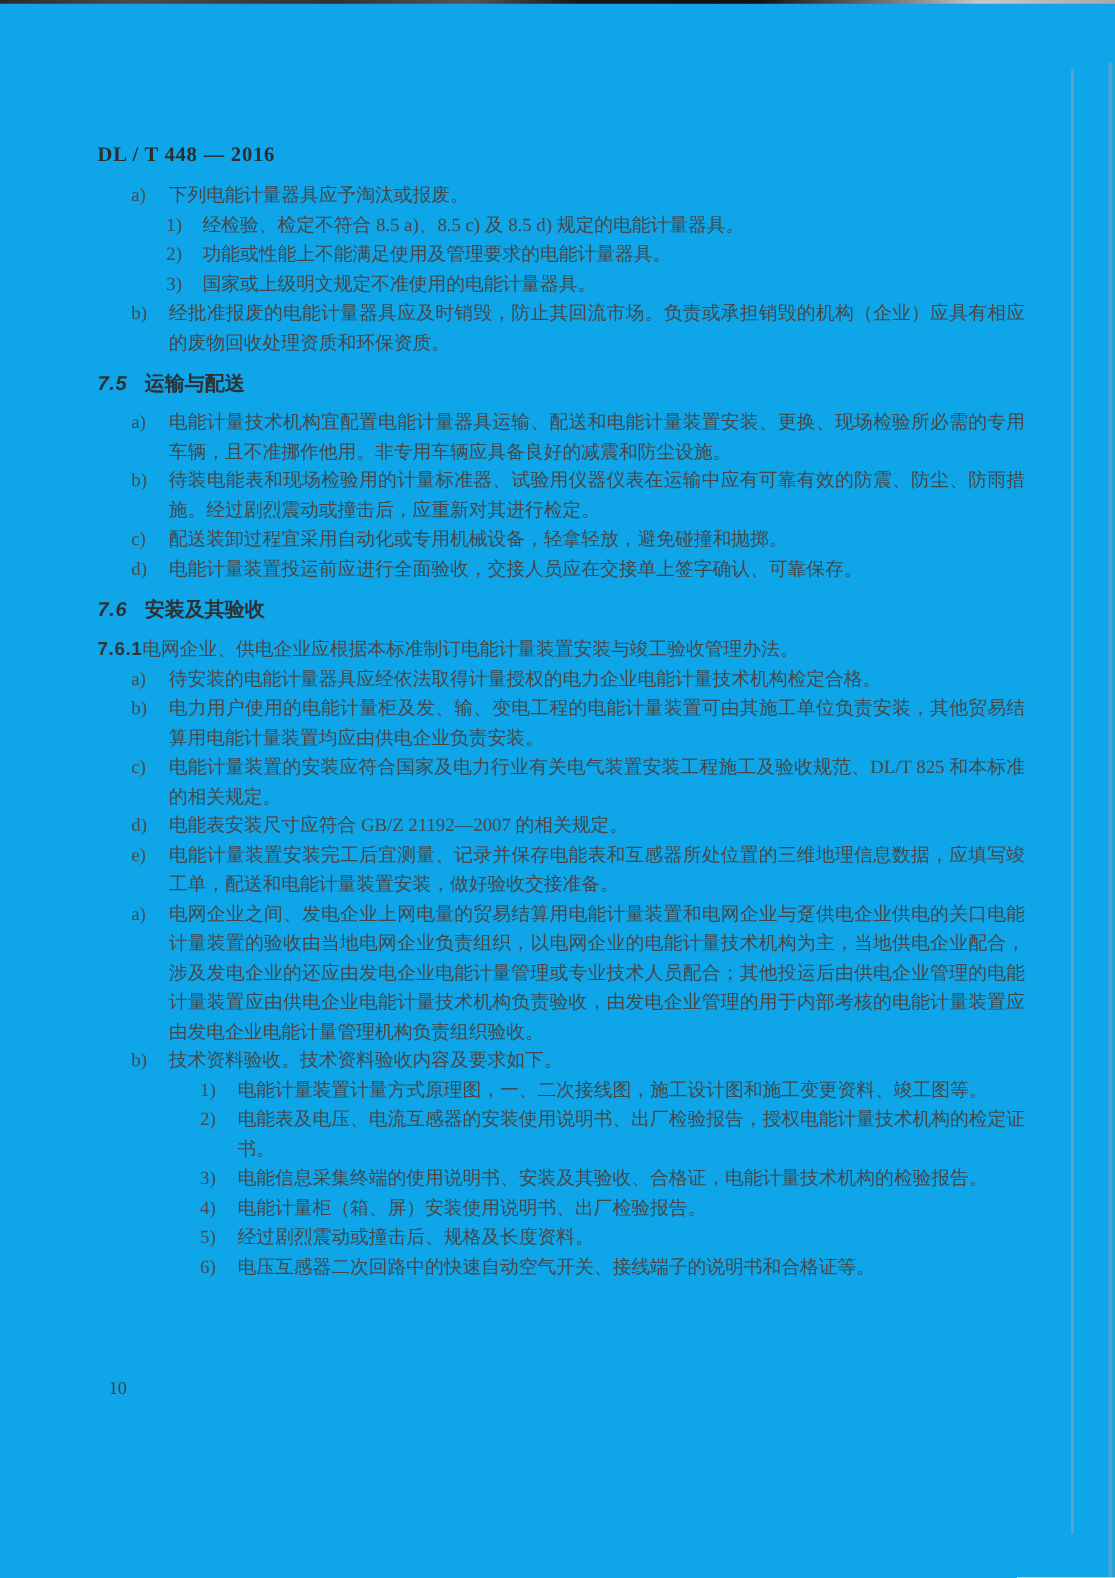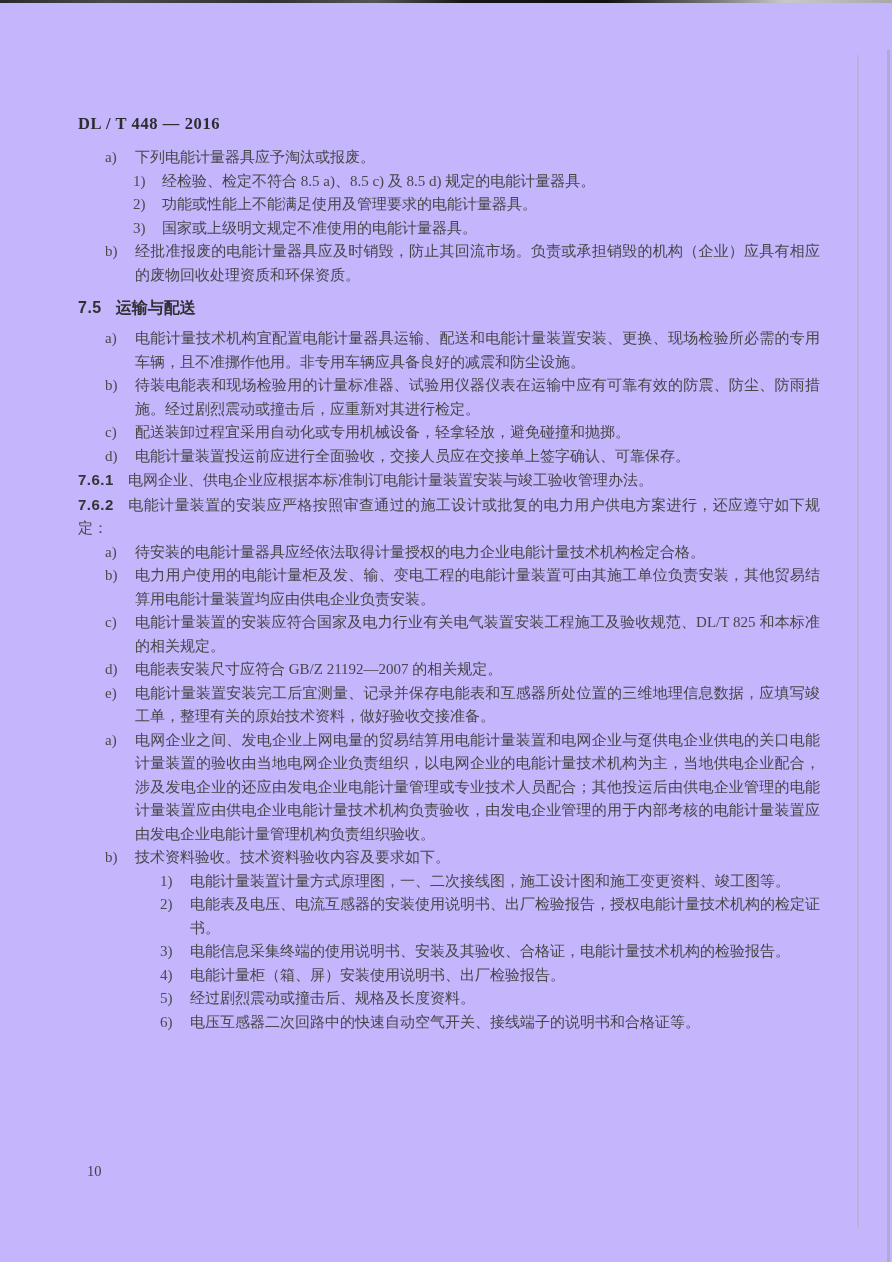--- a/index.html
+++ b/index.html
@@ -1,21 +1,21 @@
 <!DOCTYPE html>
 <html><head>
 <meta charset="utf-8">
 <style>
   * { margin: 0; padding: 0; box-sizing: border-box; }
   html, body { background: #ffffff; }
   .page {
     position: relative;
     width: 892px;
     height: 1262px;
-    background: #c4b5fd;
+    background: #0ea5e9;
     overflow: hidden;
     font-family: "Liberation Serif", "DejaVu Serif", serif;
     color: #474747;
     font-size: 15px;
     line-height: 23.5px;
   }
   
   .scan-top {
     position: absolute; top: 0; left: 0; width: 100%; height: 3px;
     background: linear-gradient(to right,
@@ -37,36 +37,36 @@
   }
   .body {
     position: absolute; top: 146px; left: 78px; width: 742px;
   }
   .sec-heading {
     margin: 8px 0 6px 0;
     font-family: "Liberation Sans", "DejaVu Sans", sans-serif;
     font-weight: bold; font-size: 16px; line-height: 26px;
     color: #303030;
   }
-  .sec-heading .h-num { margin-right: 14px; letter-spacing: 0.5px; }
+  .sec-heading .h-num { margin-right: 14px; letter-spacing: 0.5px; font-style: italic; }
   .clause { text-align: justify; color: #484848; }
   .clause .c-num {
     font-family: "Liberation Sans", "DejaVu Sans", sans-serif;
-    font-weight: bold; color: #343434; margin-right: 14px; letter-spacing: 0.5px;
+    font-weight: bold; color: #343434; margin-right: 0; letter-spacing: 0.5px;
   }
   .intro { margin-left: 32px; text-align: justify; }
   .li { display: flex; }
   .li .lbl { flex: 0 0 30px; color: #4a4a4a; }
   .li .txt { flex: 1 1 auto; text-align: justify; }
   .lv1 { margin-left: 27px; }
   .lv2 { margin-left: 55px; }
   .lv2 .lbl { flex-basis: 29px; }
   .lv3 { margin-left: 82px; }
   .pagenum {
-    position: absolute; left: 87px; top: 1160px;
+    position: absolute; left: 87px; top: 1100px;
     font-size: 14.5px; color: #3f3f3f;
   }
 </style>
 </head>
 <body>
 
 <div class="page">
   <div class="scan-top"></div>
   <div class="scan-right-inner"></div>
   <div class="scan-right-outer"></div>
@@ -104,41 +104,41 @@
         <div class="txt">待装电能表和现场检验用的计量标准器、试验用仪器仪表在运输中应有可靠有效的防震、防尘、防雨措施。经过剧烈震动或撞击后，应重新对其进行检定。</div>
       </div>
       <div class="li lv1">
         <span class="lbl">c)</span>
         <div class="txt">配送装卸过程宜采用自动化或专用机械设备，轻拿轻放，避免碰撞和抛掷。</div>
       </div>
       <div class="li lv1">
         <span class="lbl">d)</span>
         <div class="txt">电能计量装置投运前应进行全面验收，交接人员应在交接单上签字确认、可靠保存。</div>
       </div>
+      <div class="sec-heading"><span class="h-num">7.6</span><span class="h-title">安装及其验收</span></div>
       <p class="clause"><span class="c-num">7.6.1</span><span>电网企业、供电企业应根据本标准制订电能计量装置安装与竣工验收管理办法。</span></p>
-      <p class="clause"><span class="c-num">7.6.2</span><span>电能计量装置的安装应严格按照审查通过的施工设计或批复的电力用户供电方案进行，还应遵守如下规定：</span></p>
       <div class="li lv1">
         <span class="lbl">a)</span>
         <div class="txt">待安装的电能计量器具应经依法取得计量授权的电力企业电能计量技术机构检定合格。</div>
       </div>
       <div class="li lv1">
         <span class="lbl">b)</span>
         <div class="txt">电力用户使用的电能计量柜及发、输、变电工程的电能计量装置可由其施工单位负责安装，其他贸易结算用电能计量装置均应由供电企业负责安装。</div>
       </div>
       <div class="li lv1">
         <span class="lbl">c)</span>
         <div class="txt">电能计量装置的安装应符合国家及电力行业有关电气装置安装工程施工及验收规范、DL/T 825 和本标准的相关规定。</div>
       </div>
       <div class="li lv1">
         <span class="lbl">d)</span>
         <div class="txt">电能表安装尺寸应符合 GB/Z 21192—2007 的相关规定。</div>
       </div>
       <div class="li lv1">
         <span class="lbl">e)</span>
-        <div class="txt">电能计量装置安装完工后宜测量、记录并保存电能表和互感器所处位置的三维地理信息数据，应填写竣工单，整理有关的原始技术资料，做好验收交接准备。</div>
+        <div class="txt">电能计量装置安装完工后宜测量、记录并保存电能表和互感器所处位置的三维地理信息数据，应填写竣工单，配送和电能计量装置安装，做好验收交接准备。</div>
       </div>
       <div class="li lv1">
         <span class="lbl">a)</span>
         <div class="txt">电网企业之间、发电企业上网电量的贸易结算用电能计量装置和电网企业与趸供电企业供电的关口电能计量装置的验收由当地电网企业负责组织，以电网企业的电能计量技术机构为主，当地供电企业配合，涉及发电企业的还应由发电企业电能计量管理或专业技术人员配合；其他投运后由供电企业管理的电能计量装置应由供电企业电能计量技术机构负责验收，由发电企业管理的用于内部考核的电能计量装置应由发电企业电能计量管理机构负责组织验收。</div>
       </div>
       <div class="li lv1">
         <span class="lbl">b)</span>
         <div class="txt">技术资料验收。技术资料验收内容及要求如下。</div>
       </div>
       <div class="li lv3">

